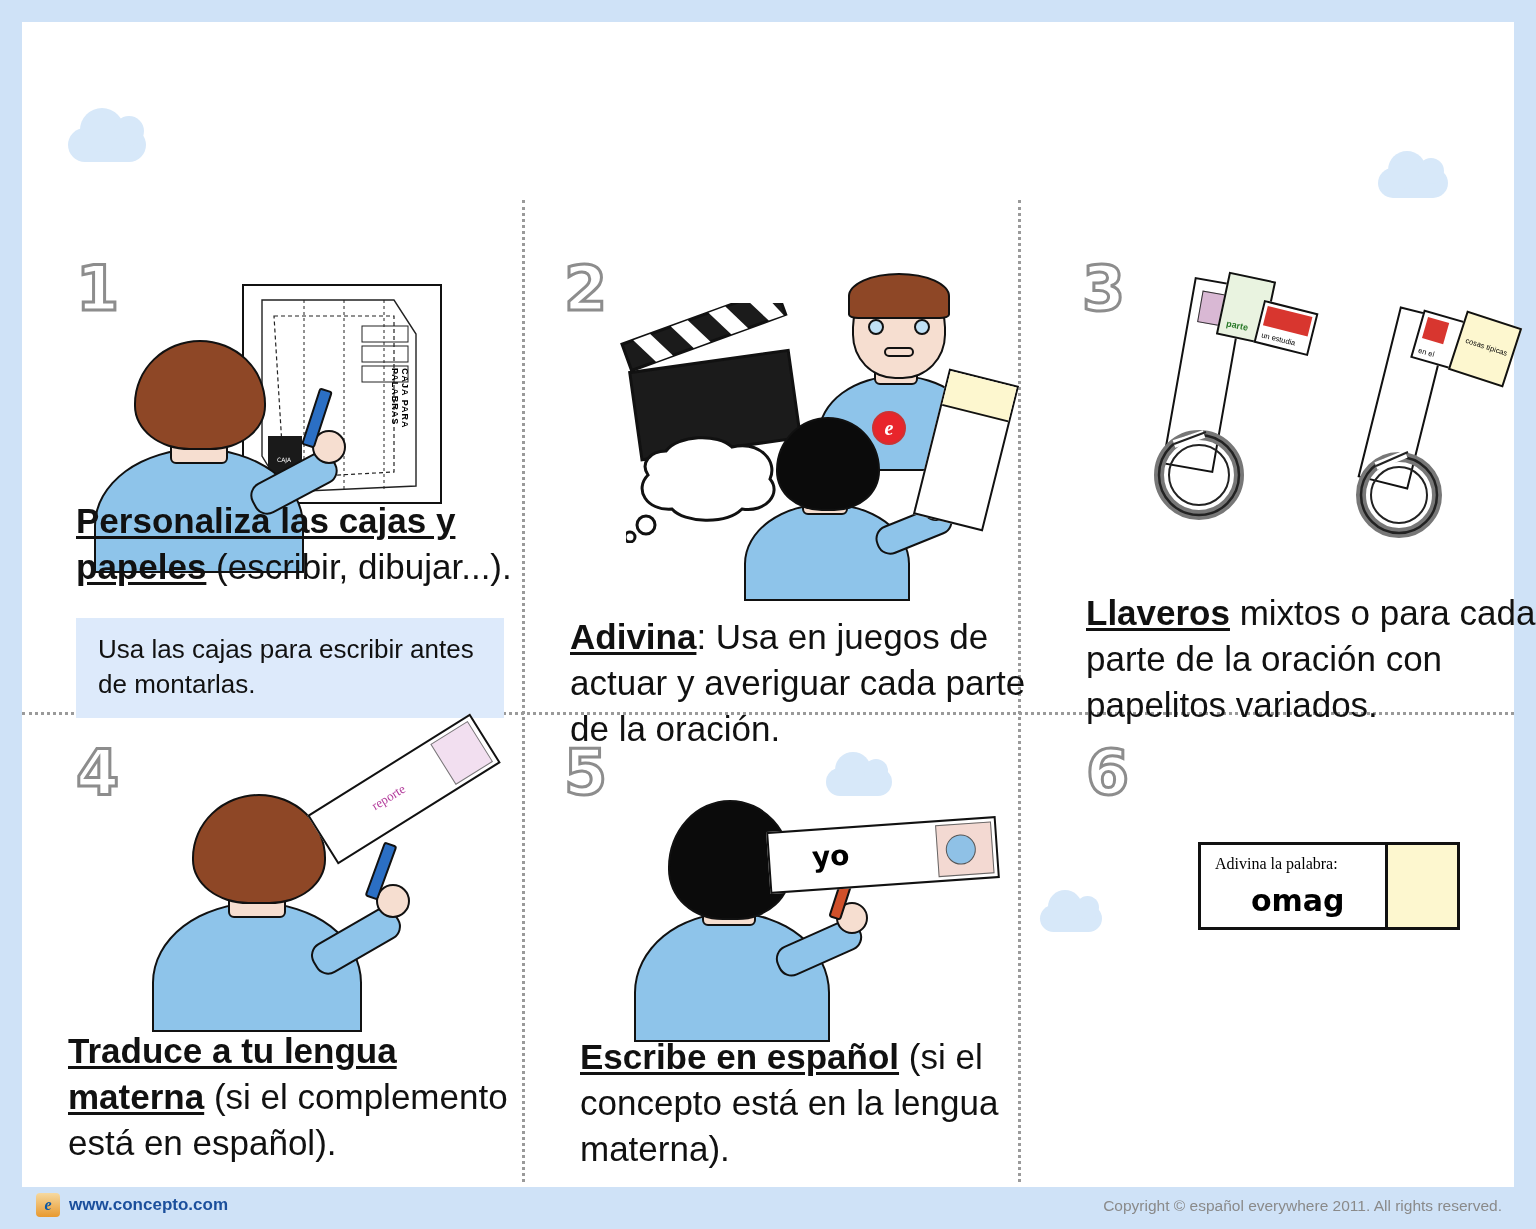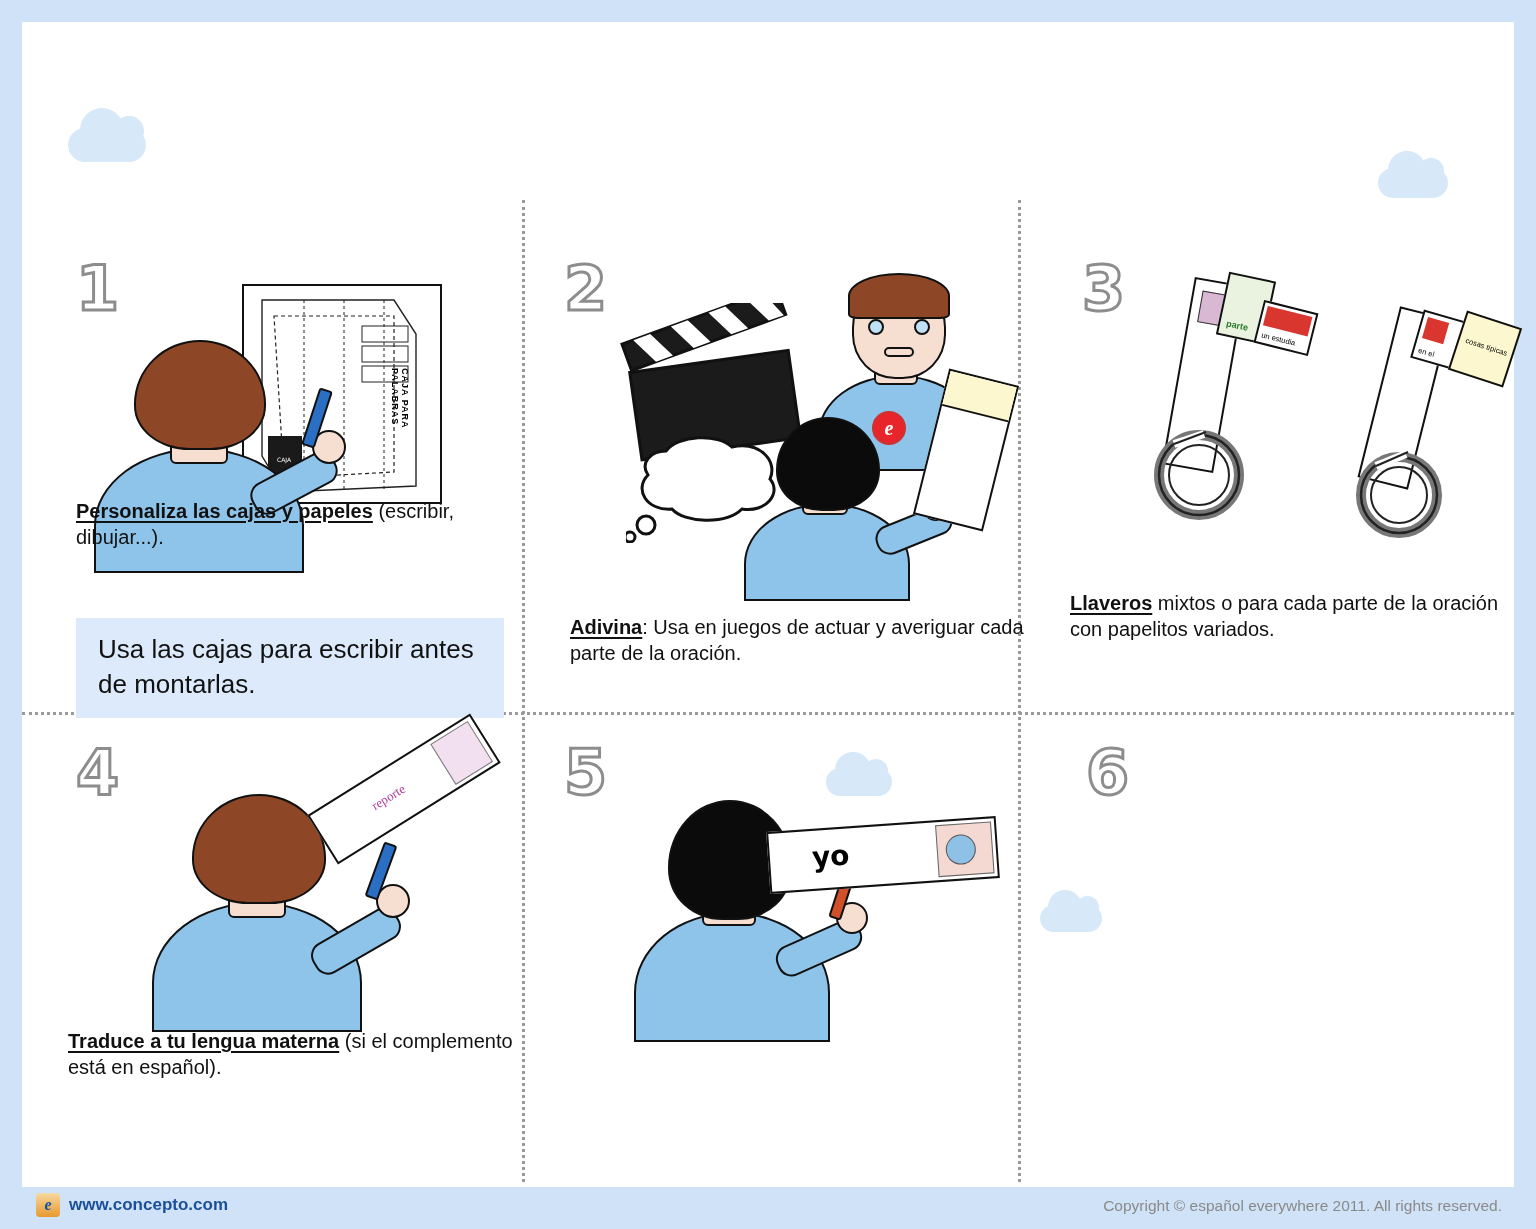--- a/index.html
+++ b/index.html
@@ -113,21 +113,21 @@
   }
 
   .art {
     position: absolute;
   }
 
   .caption {
     position: absolute;
     left: 44px;
     width: 452px;
-    font-size: 20px;
+    font-size: 35px;
     line-height: 1.32;
     color: #111;
   }
   .caption b, .caption .u {
     font-weight: bold;
     text-decoration: underline;
     text-underline-offset: 3px;
   }
   .notebox {
     position: absolute;
@@ -349,21 +349,21 @@
           <svg style="position:absolute; left:36px; top:140px;" width="110" height="110" viewBox="0 0 110 110">
             <circle cx="55" cy="55" r="38" fill="none" stroke="#777" stroke-width="10"></circle>
             <circle cx="55" cy="55" r="38" fill="none" stroke="#222" stroke-width="2.5"></circle>
             <circle cx="55" cy="55" r="28" fill="none" stroke="#222" stroke-width="2"></circle>
             <path d="M32 26 L62 14" stroke="#fff" stroke-width="8"></path>
             <path d="M32 26 L64 12" stroke="#222" stroke-width="2"></path>
           </svg>
         </div>
       </div>
 
-      <div class="caption" style="left:42px; top:370px; width:450px;">
+      <div class="caption" style="left:58px; top:370px; width:450px;">
         <span class="u">Llaveros</span><span> mixtos o para cada parte de la oración con papelitos variados.</span>
       </div>
     </div>
 
     <div class="cell col0 row1">
       <div class="stepnum" style="left:44px; top:10px;">4</div>
 
       <div class="art" style="left:100px; top:30px; width:400px; height:270px;">
         <div class="person-body" style="left:20px; top:140px; width:210px; height:130px;"></div>
         <div class="person-neck" style="left:96px; top:122px; width:58px; height:34px;"></div>
@@ -393,25 +393,35 @@
         <div class="hand" style="left:212px; top:120px; width:32px; height:32px;"></div>
         <div style="position:absolute; left:212px; top:86px; width:13px; height:52px; background:#d0502a; border:2.5px solid #111; border-radius:3px; transform:rotate(18deg);"></div>
         <div class="paper" style="left:144px; top:42px; width:230px; height:62px; transform:rotate(-4deg);">
           <div style="position:absolute; right:3px; top:3px; width:56px; height:52px; background:#f3d9d2; border:1.5px solid #666;">
             <div style="position:absolute; left:8px; top:10px; width:30px; height:30px; border-radius:50%; background:#8fc1e6; border:1.5px solid #555;"></div>
           </div>
           <div style="position:absolute; left:42px; top:10px; font-size:28px; font-weight:bold; font-family:'DejaVu Sans',sans-serif;">yo</div>
         </div>
       </div>
 
+      <div class="caption" style="left:46px; top:302px; width:450px;">
+        <span class="u">Escribe en español</span><span> (si el concepto está en la lengua materna).</span>
+      </div>
     </div>
 
     <div class="cell col2 row1">
       <div class="stepnum" style="left:58px; top:10px;">6</div>
 
+      <div class="art" style="left:150px; top:110px; width:300px; height:110px;">
+        <div class="paper" style="left:20px; top:0px; width:262px; height:88px; border-width:3px;">
+          <div style="position:absolute; right:0; top:0; bottom:0; width:72px; background:#fdf7cf; border-left:3px solid #111;"></div>
+          <div style="position:absolute; left:14px; top:10px; font-size:16px; font-family:'Liberation Serif',serif;">Adivina la palabra:</div>
+          <div style="position:absolute; left:50px; top:38px; font-size:30px; font-weight:bold; font-family:'DejaVu Sans',sans-serif;">omag</div>
+        </div>
+      </div>
 
     </div>
   </div>
 
   <div class="footer-left">
     <div class="efav">e</div>
     <div class="footer-url">www.concepto.com</div>
   </div>
   <div class="footer-right">Copyright © español everywhere 2011. All rights reserved.</div>
 </div>

